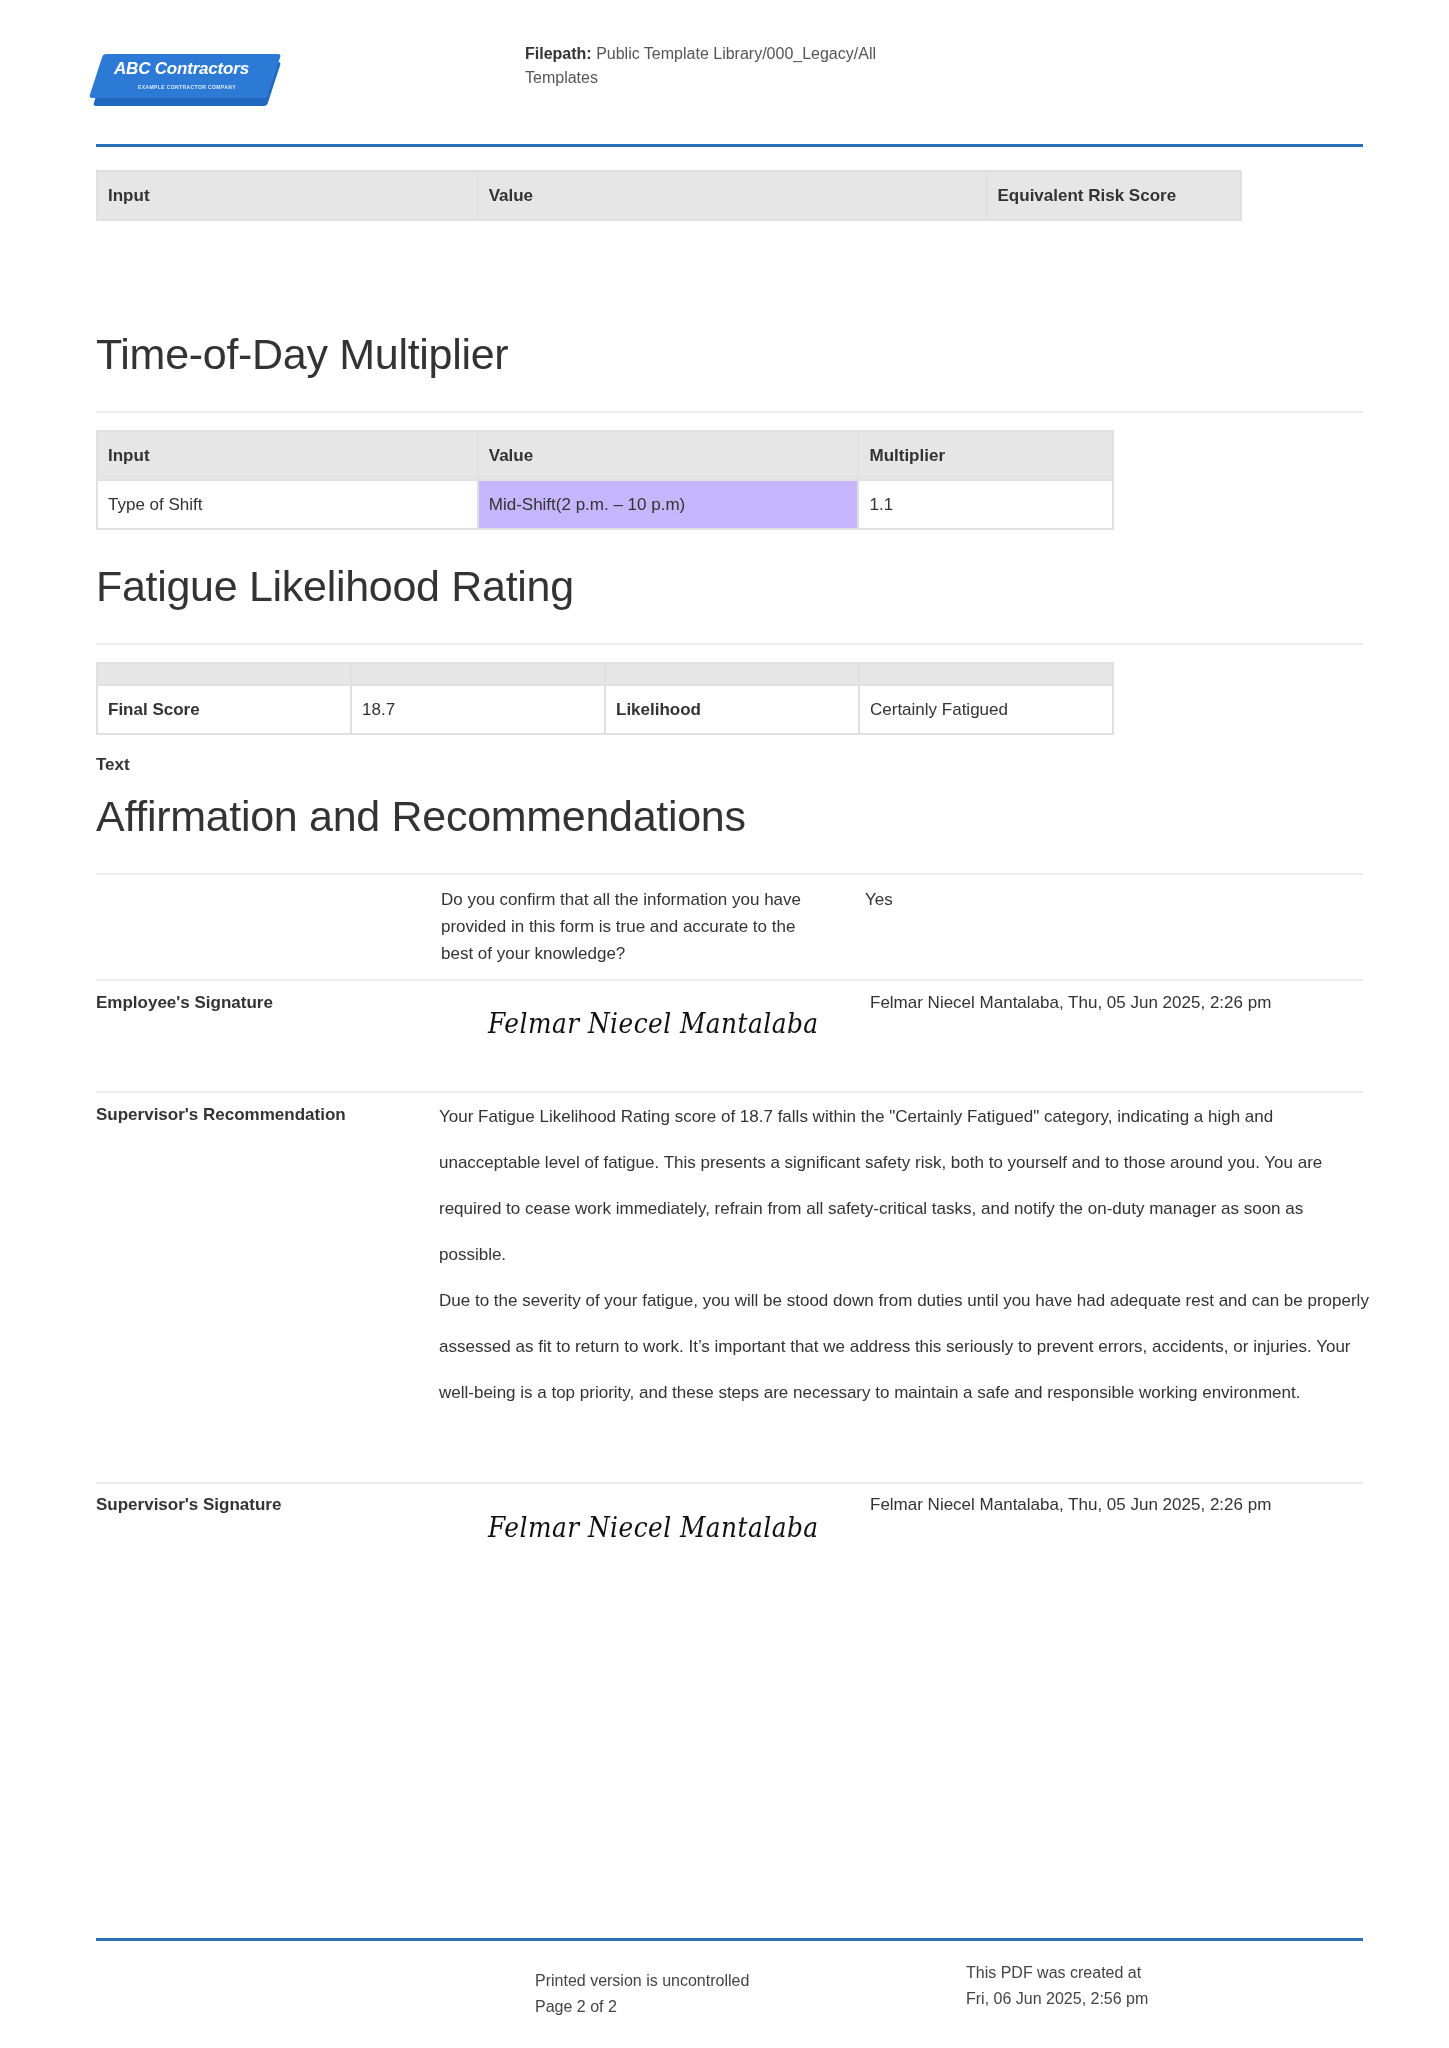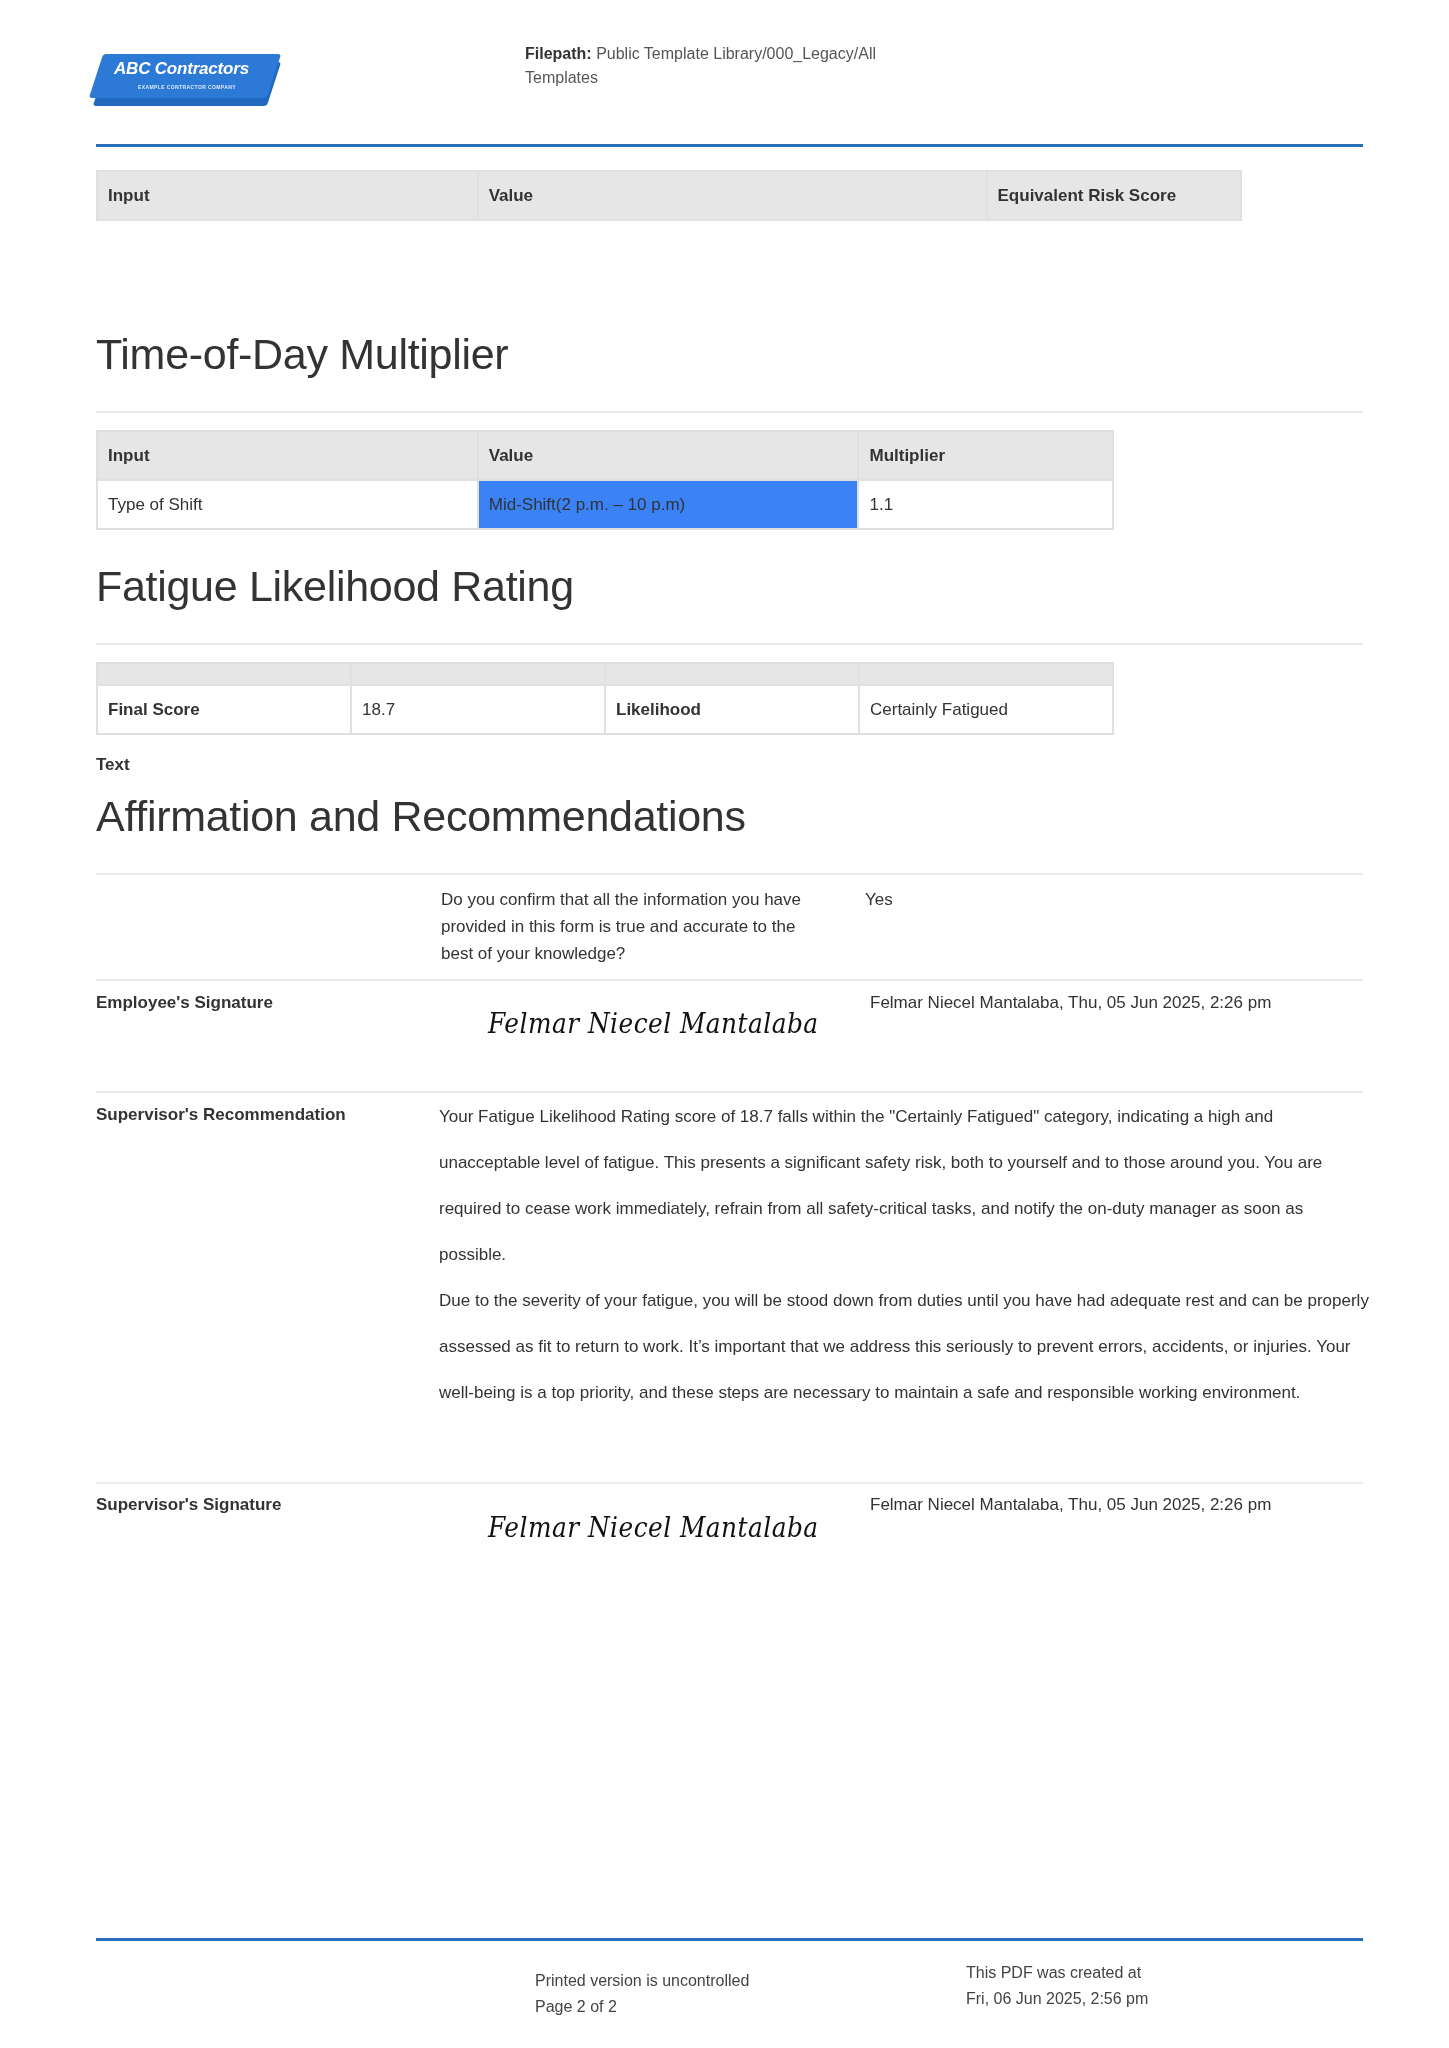--- a/index.html
+++ b/index.html
@@ -16,21 +16,21 @@
   .meta { position: absolute; font-size: 16px; line-height: 24px; color: #555; }
   .meta b { color: #333; font-weight: bold; }
   .meta-filepath { left: 429px; top: 2px; width: 400px; }
   .meta-template { left: 873px; top: 2px; width: 400px; }
   .header-rule { position: absolute; left: 0; top: 104px; width: 1267px; height: 3px; background: #2a6fba; }
 
   table.grid { position: absolute; border-collapse: collapse; font-size: 17px; }
   table.grid td, table.grid th { border: 2px solid #e0e0e0; padding: 10px 10px; vertical-align: top; text-align: left; line-height: 27px; color: #333; }
   table.grid th { background: #e6e6e6; font-weight: bold; height: 48px; }
   .bg-green { background: #cfedcf; }
-  .bg-orange { background: #3b82f6; margin-left: 32px; }
+  .bg-orange { background: #c4b5fd; margin-left: 32px; }
 
   .section-title { position: absolute; left: 96px; font-size: 43px; font-weight: normal; color: #333; letter-spacing: -0.3px; }
   .section-rule { position: absolute; left: 96px; width: 1267px; height: 2px; background: #ececec; }
 
   .label-bold { position: absolute; font-size: 17px; font-weight: bold; color: #333; }
   .plain { position: absolute; font-size: 17px; color: #333; line-height: 27px; }
 
   .signature { position: absolute; font-family: "DejaVu Serif", serif; font-style: italic; font-size: 27px; color: #111; letter-spacing: 0.5px; transform: scaleX(0.92); transform-origin: left; }
 
   .rec-text { position: absolute; left: 439px; top: 1094px; width: 930px; font-size: 17px; line-height: 46px; color: #333; }

